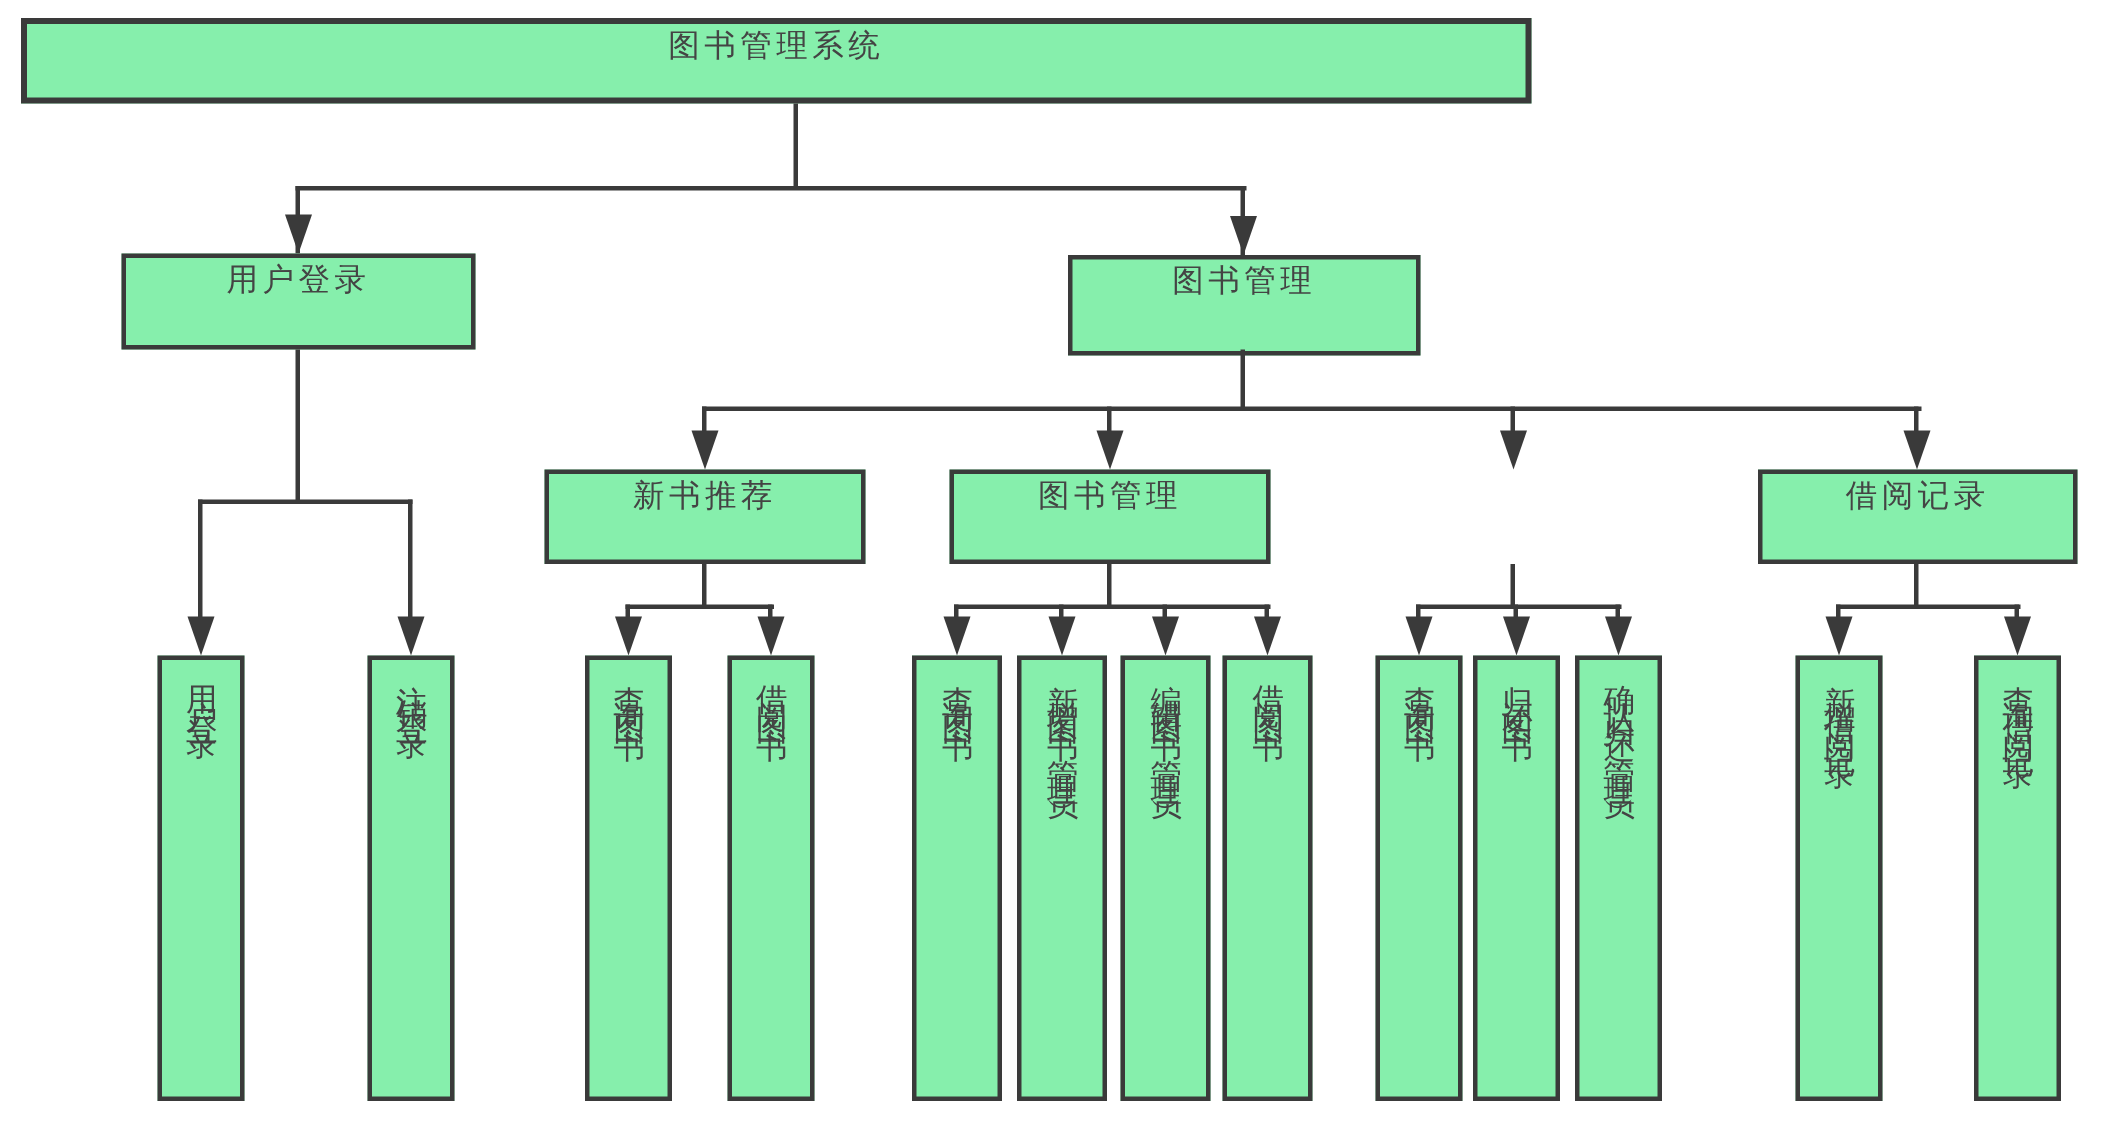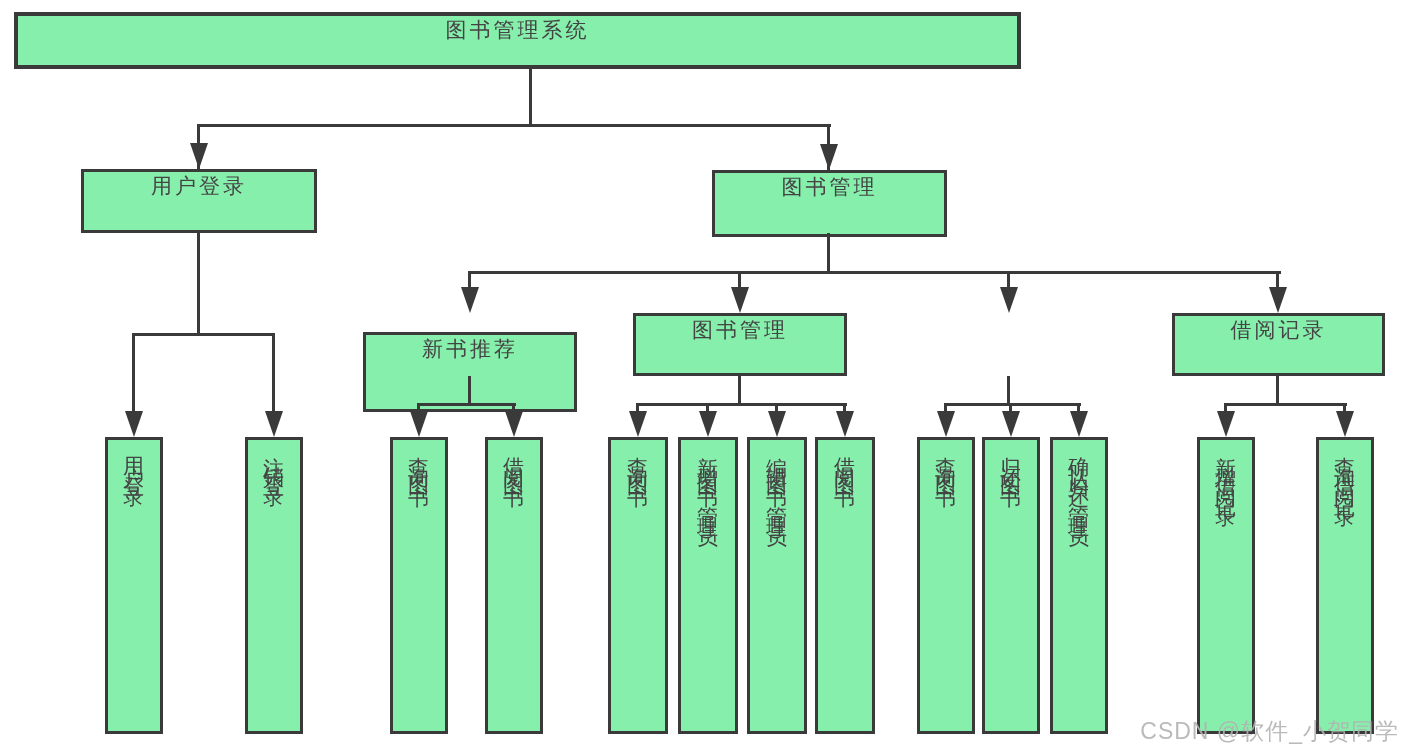--- a/index.html
+++ b/index.html
@@ -59,21 +59,21 @@
   <div class="hl" style="left:468px;top:271px;width:813px"></div>
   <div class="vl" style="left:468px;top:271px;height:20px"></div>
   <div class="ar" style="left:461px;top:287px"></div>
   <div class="vl" style="left:738px;top:271px;height:20px"></div>
   <div class="ar" style="left:731px;top:287px"></div>
   <div class="vl" style="left:1007px;top:271px;height:20px"></div>
   <div class="ar" style="left:1000px;top:287px"></div>
   <div class="vl" style="left:1276px;top:271px;height:20px"></div>
   <div class="ar" style="left:1269px;top:287px"></div>
 
-  <div class="box h" style="left:363px;top:332px;width:214px;height:80px">
+  <div class="box h" style="left:363px;top:313px;width:214px;height:63px">
     <span>新书推荐</span>
   </div>
   <div class="box h" style="left:633px;top:313px;width:214px;height:63px">
     <span>图书管理</span>
   </div>
   <div class="box h" style="left:1172px;top:313px;width:213px;height:63px">
     <span>借阅记录</span>
   </div>
 
   <div class="vl" style="left:468px;top:376px;height:29px"></div>
@@ -147,15 +147,14 @@
     <span>确认归还（管理员）</span>
   </div>
 
   <div class="box v" style="left:1197px;top:437px;width:58px;height:297px">
     <span>新增借阅记录</span>
   </div>
   <div class="box v" style="left:1316px;top:437px;width:58px;height:297px">
     <span>查询借阅记录</span>
   </div>
 
-  <div class="watermark">CSDN @软件_小贺同学</div>
 
 </div>
 
 </body></html>

